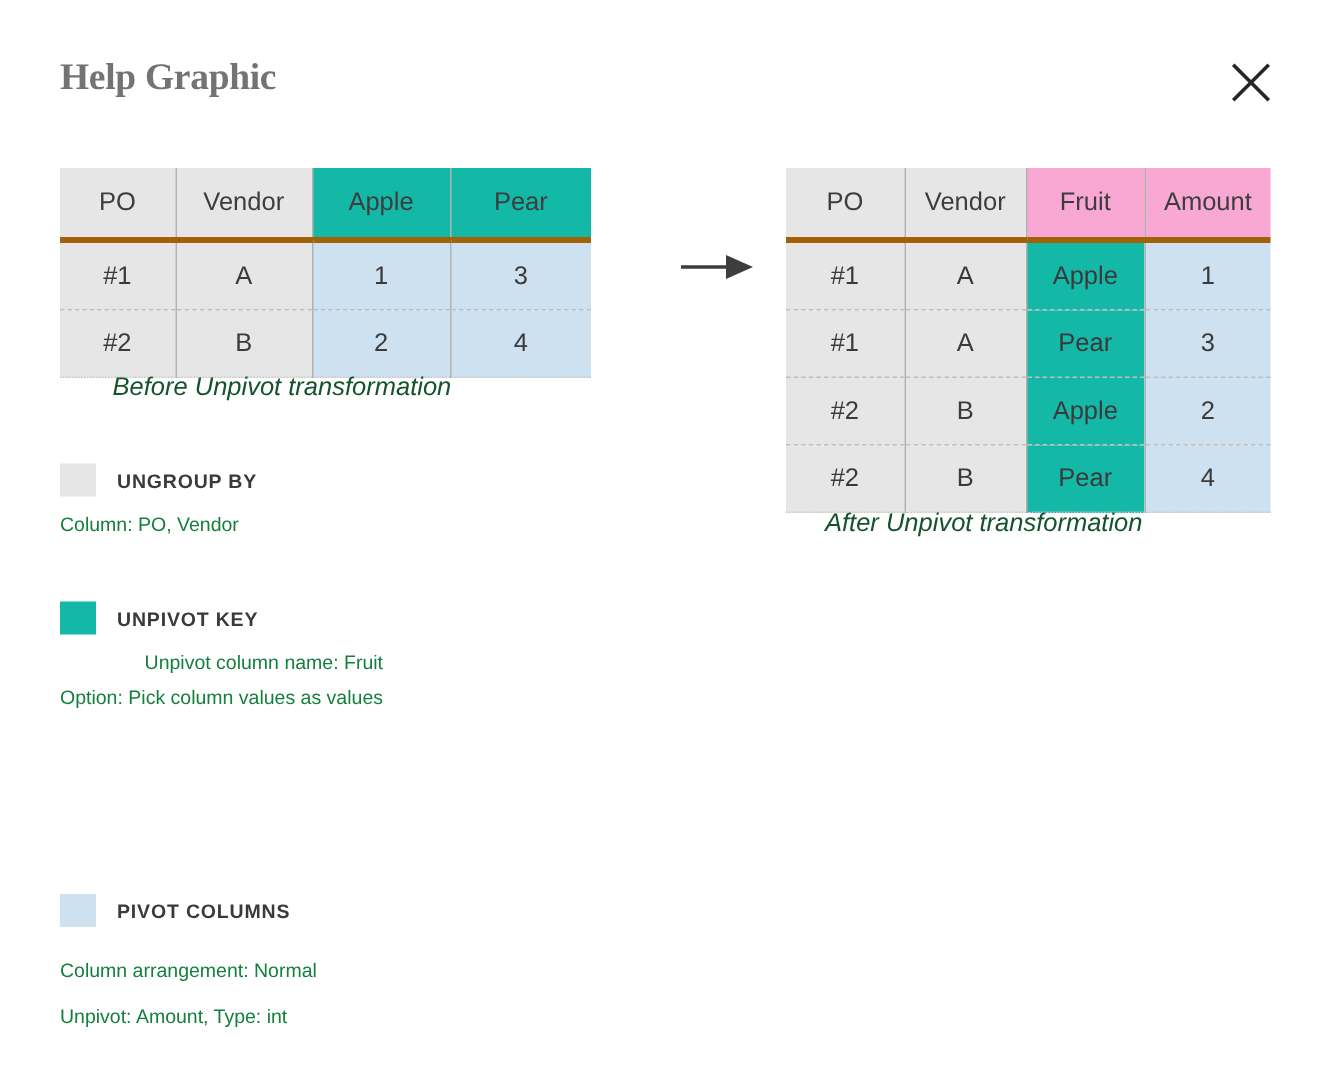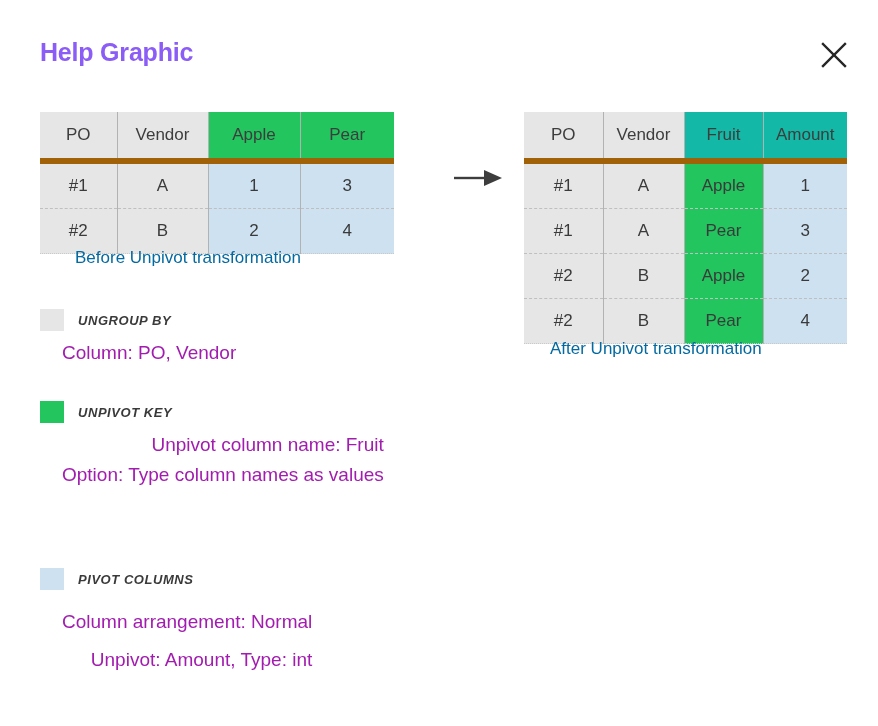--- a/index.html
+++ b/index.html
@@ -16,22 +16,23 @@
     position: relative;
   }
 
   
   #page-title {
     position: absolute;
     left: 40px;
     top: 38px;
     font-size: 25px;
     font-weight: bold;
-    color: #8b5cf6;
+    color: #737373;
     letter-spacing: -0.2px;
+    font-family: Liberation Serif, serif;
   }
   #close-button {
     position: absolute;
     left: 812px;
     top: 33px;
     width: 44px;
     height: 44px;
     cursor: pointer;
     background: transparent;
     border: none;
@@ -56,73 +57,72 @@
   }
   .grid-table tr.header-row td {
     height: 46px;
     color: #3d3d3d;
   }
   
   .vsep  { border-right: 1px solid #b2b2b2; }
   
   .dashtop { border-top: 1px dashed #bfbfbf; }
   
-  .hdr-under { border-bottom: 6px solid #a16207; margin-left: 12px; }
+  .hdr-under { border-bottom: 4px solid #a16207; margin-left: 12px; }
   
   .dotbottom { border-bottom: 1px dotted #c9c9c9; }
 
   .c-grey  { background: #e6e6e6; }
-  .c-green { background: #22c55e; }
+  .c-green { background: #14b8a6; }
   .c-blue  { background: #cde1f0; }
-  .c-white { background: #14b8a6; }
+  .c-white { background: #f9a8d4; }
 
   
   .table-caption {
     position: absolute;
     font-size: 17px;
-    color: #0369a1;
+    font-style: italic;
+    color: #14532d;
     white-space: nowrap;
   }
 
   
   #transform-arrow {
     position: absolute;
     left: 452px;
     top: 164px;
     width: 56px;
     height: 28px;
   }
 
   
   .legend-group { position: absolute; left: 40px; }
   .legend-head {
     display: flex;
     align-items: center;
     height: 22px;
-    font-style: italic;
   }
   .legend-swatch {
     width: 24px;
     height: 22px;
     flex: 0 0 24px;
   }
   .legend-title {
     margin-left: 14px;
     font-size: 13px;
     font-weight: bold;
     letter-spacing: 0.55px;
     color: #3a3a3a;
     white-space: nowrap;
   }
   .legend-line {
-    font-size: 19px;
-    color: #a21caf;
+    font-size: 13px;
+    color: #15803d;
     white-space: nowrap;
     font-weight: normal;
-    margin-left: 22px;
   }
 </style>
 </head>
 <body>
 
 <div id="page-title">Help Graphic</div>
 
 <button id="close-button" aria-label="Close">
   <span>
     <svg width="44" height="44" viewBox="0 0 44 44" aria-hidden="true">
@@ -220,23 +220,23 @@
   </div>
   <div class="legend-line" style="margin-top:11px;">Column: PO, Vendor</div>
 </div>
 
 <div class="legend-group" id="legend-unpivot-key" style="top:401px;">
   <div class="legend-head">
     <span class="legend-swatch c-green"></span>
     <span class="legend-title">UNPIVOT KEY</span>
   </div>
   <div class="legend-line" style="margin-top:11px;text-align:right;">Unpivot column name: Fruit</div>
-  <div class="legend-line" style="margin-top:8px;">Option: Type column names as values</div>
-</div>
-
-<div class="legend-group" id="legend-pivot-columns" style="top:568px;text-align:right;">
+  <div class="legend-line" style="margin-top:8px;">Option: Pick column values as values</div>
+</div>
+
+<div class="legend-group" id="legend-pivot-columns" style="top:596px;">
   <div class="legend-head">
     <span class="legend-swatch c-blue"></span>
     <span class="legend-title">PIVOT COLUMNS</span>
   </div>
   <div class="legend-line" style="margin-top:21px;">Column arrangement: Normal</div>
   <div class="legend-line" style="margin-top:16px;">Unpivot: Amount, Type: int</div>
 </div>
 
 </body></html>

